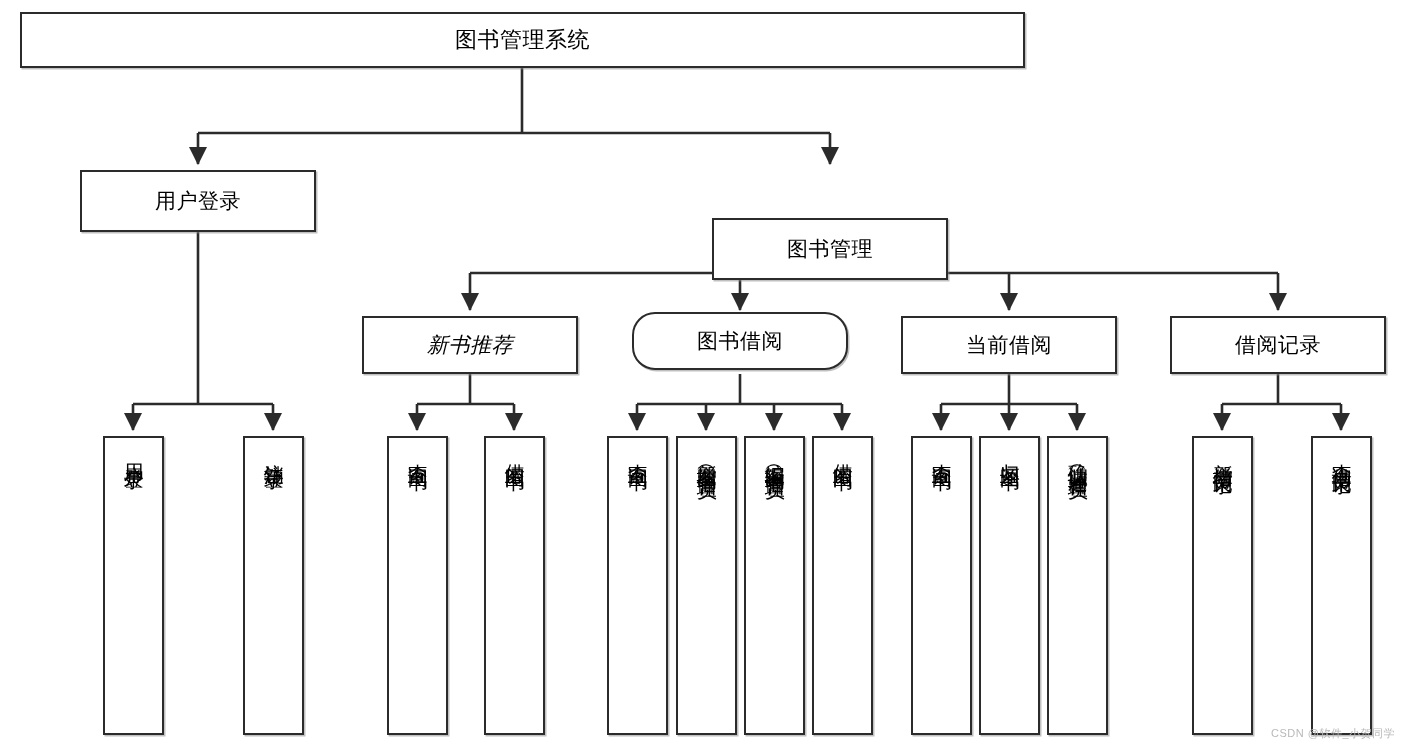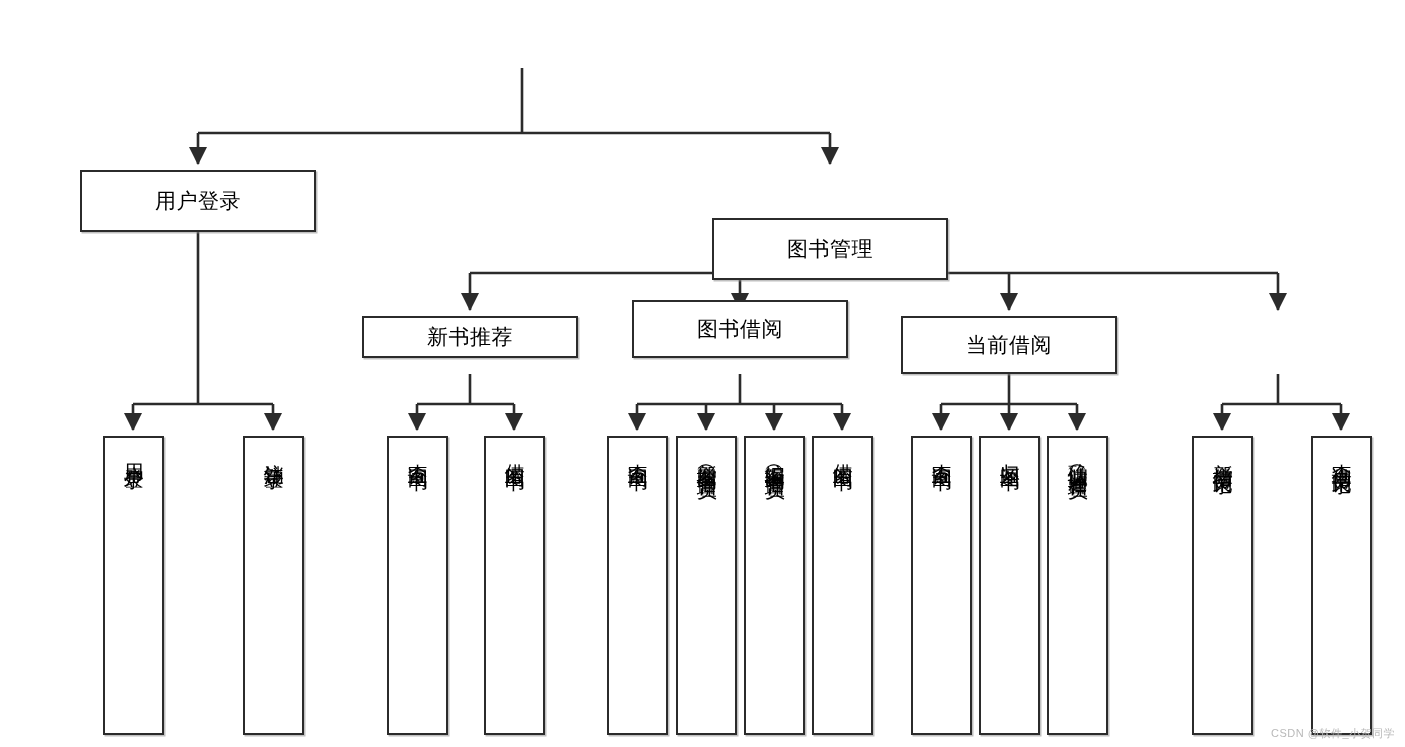--- a/index.html
+++ b/index.html
@@ -123,37 +123,43 @@
       <path d="M 1009 404 L 1009 430" marker-end="url(#arrow)"></path>
       <path d="M 1077 404 L 1077 430" marker-end="url(#arrow)"></path>
 
       <path d="M 1278 374 L 1278 404"></path>
       <path d="M 1222 404 L 1341 404"></path>
       <path d="M 1222 404 L 1222 430" marker-end="url(#arrow)"></path>
       <path d="M 1341 404 L 1341 430" marker-end="url(#arrow)"></path>
     </g>
   </svg>
 
+  <div class="node root" style="left:20px; top:12px; width:1005px; height:56px;">
+    <span class="label">图书管理系统</span>
+  </div>
 
   <div class="node" style="left:80px; top:170px; width:236px; height:62px;">
     <span class="label">用户登录</span>
   </div>
   <div class="node" style="left:712px; top:170px; width:236px; height:62px;margin-top:48px;">
     <span class="label">图书管理</span>
   </div>
 
-  <div class="node" style="left:362px; top:316px; width:216px; height:42px;">
+  <div class="node" style="left:362px; top:316px; width:216px; height:58px;font-style:italic;">
     <span class="label">新书推荐</span>
   </div>
-  <div class="node" style="left:632px; top:300px; width:216px; height:58px;">
+  <div class="node" style="left:632px; top:312px; width:216px; height:58px;border-radius:23px;">
     <span class="label">图书借阅</span>
   </div>
   <div class="node" style="left:901px; top:316px; width:216px; height:58px;">
     <span class="label">当前借阅</span>
   </div>
+  <div class="node" style="left:1170px; top:316px; width:216px; height:58px;">
+    <span class="label">借阅记录</span>
+  </div>
 
   <div class="node leaf" style="left:103px; top:436px; width:61px; height:299px;">
     <span class="label">用户登录</span>
   </div>
   <div class="node leaf" style="left:243px; top:436px; width:61px; height:299px;">
     <span class="label">注销登录</span>
   </div>
 
   <div class="node leaf" style="left:387px; top:436px; width:61px; height:299px;">
     <span class="label">查询图书</span>

